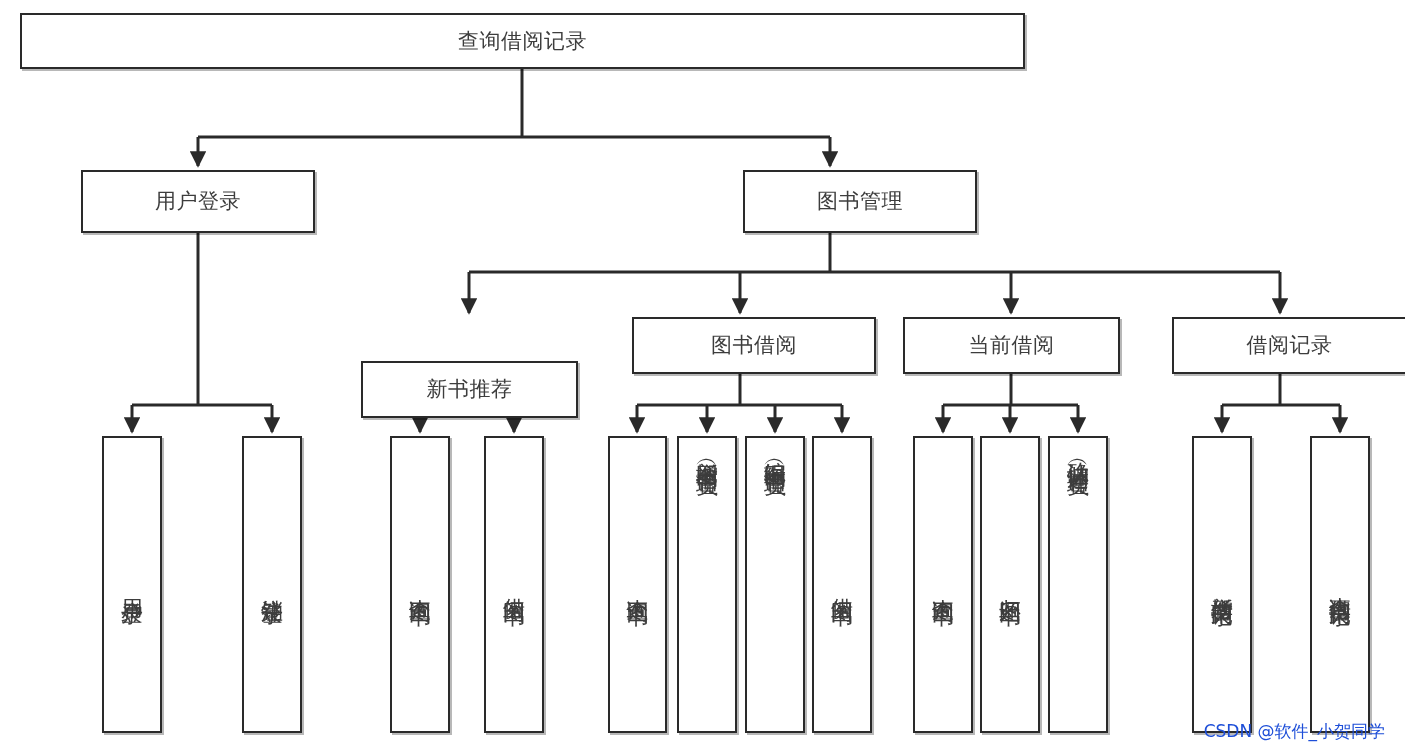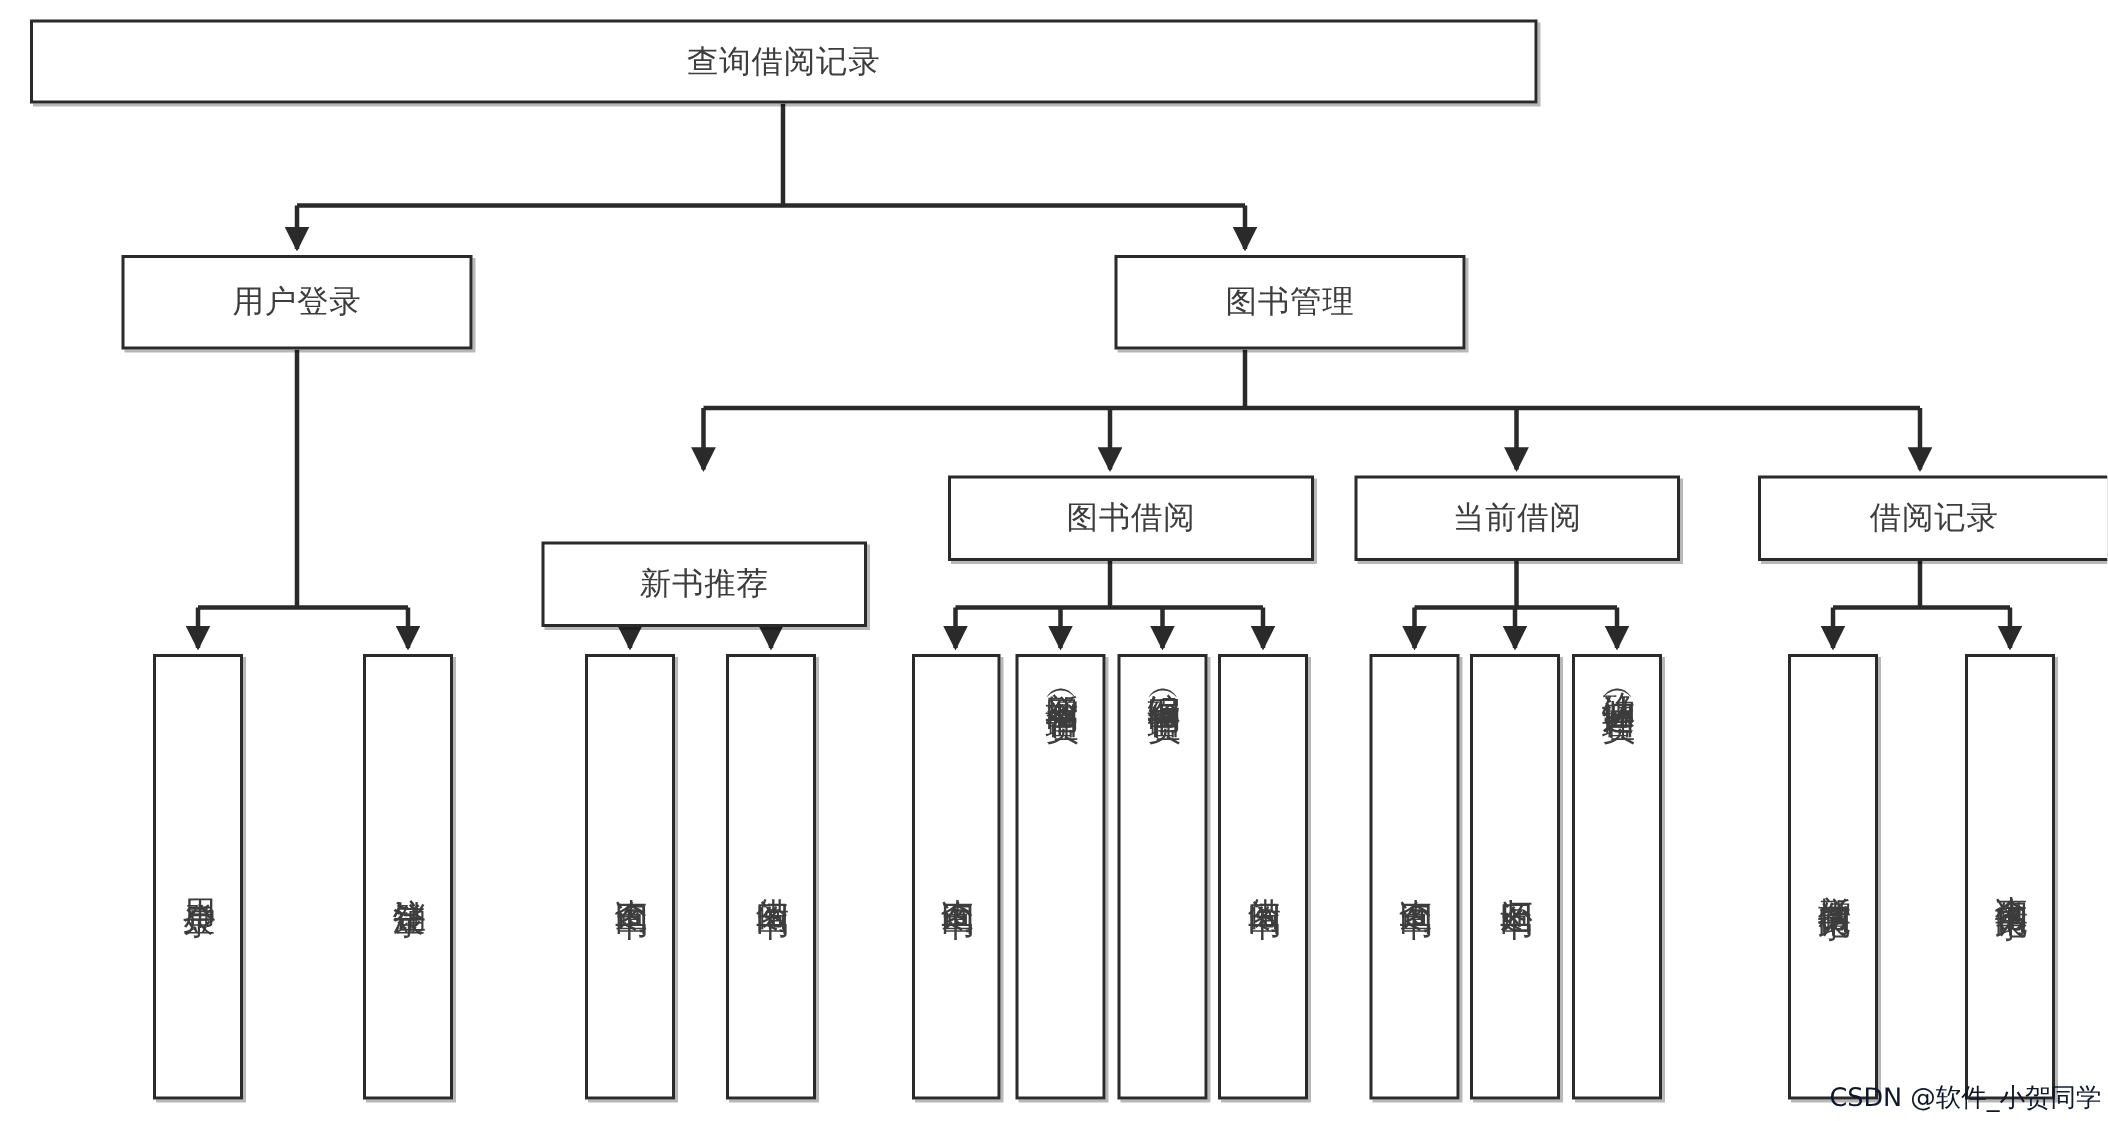--- a/index.html
+++ b/index.html
@@ -51,24 +51,24 @@
     font-size: 22px;
     line-height: 1.18;
     letter-spacing: 2px;
   }
   .node.vertical.mid {
     align-items: center;
     padding-top: 0;
   }
   #watermark {
     position: absolute;
-    right: 4px;
+    right: 20px;
     bottom: 4px;
     font-size: 17px;
-    color: #0f172a;
+    color: #1d4ed8;
     white-space: nowrap;
     font-family: "DejaVu Sans", "Liberation Sans", sans-serif;
   }
 </style>
 </head>
 <body>
 
 <div id="canvas">
 
   <svg id="wires" viewBox="0 0 1405 747" xmlns="http://www.w3.org/2000/svg">

